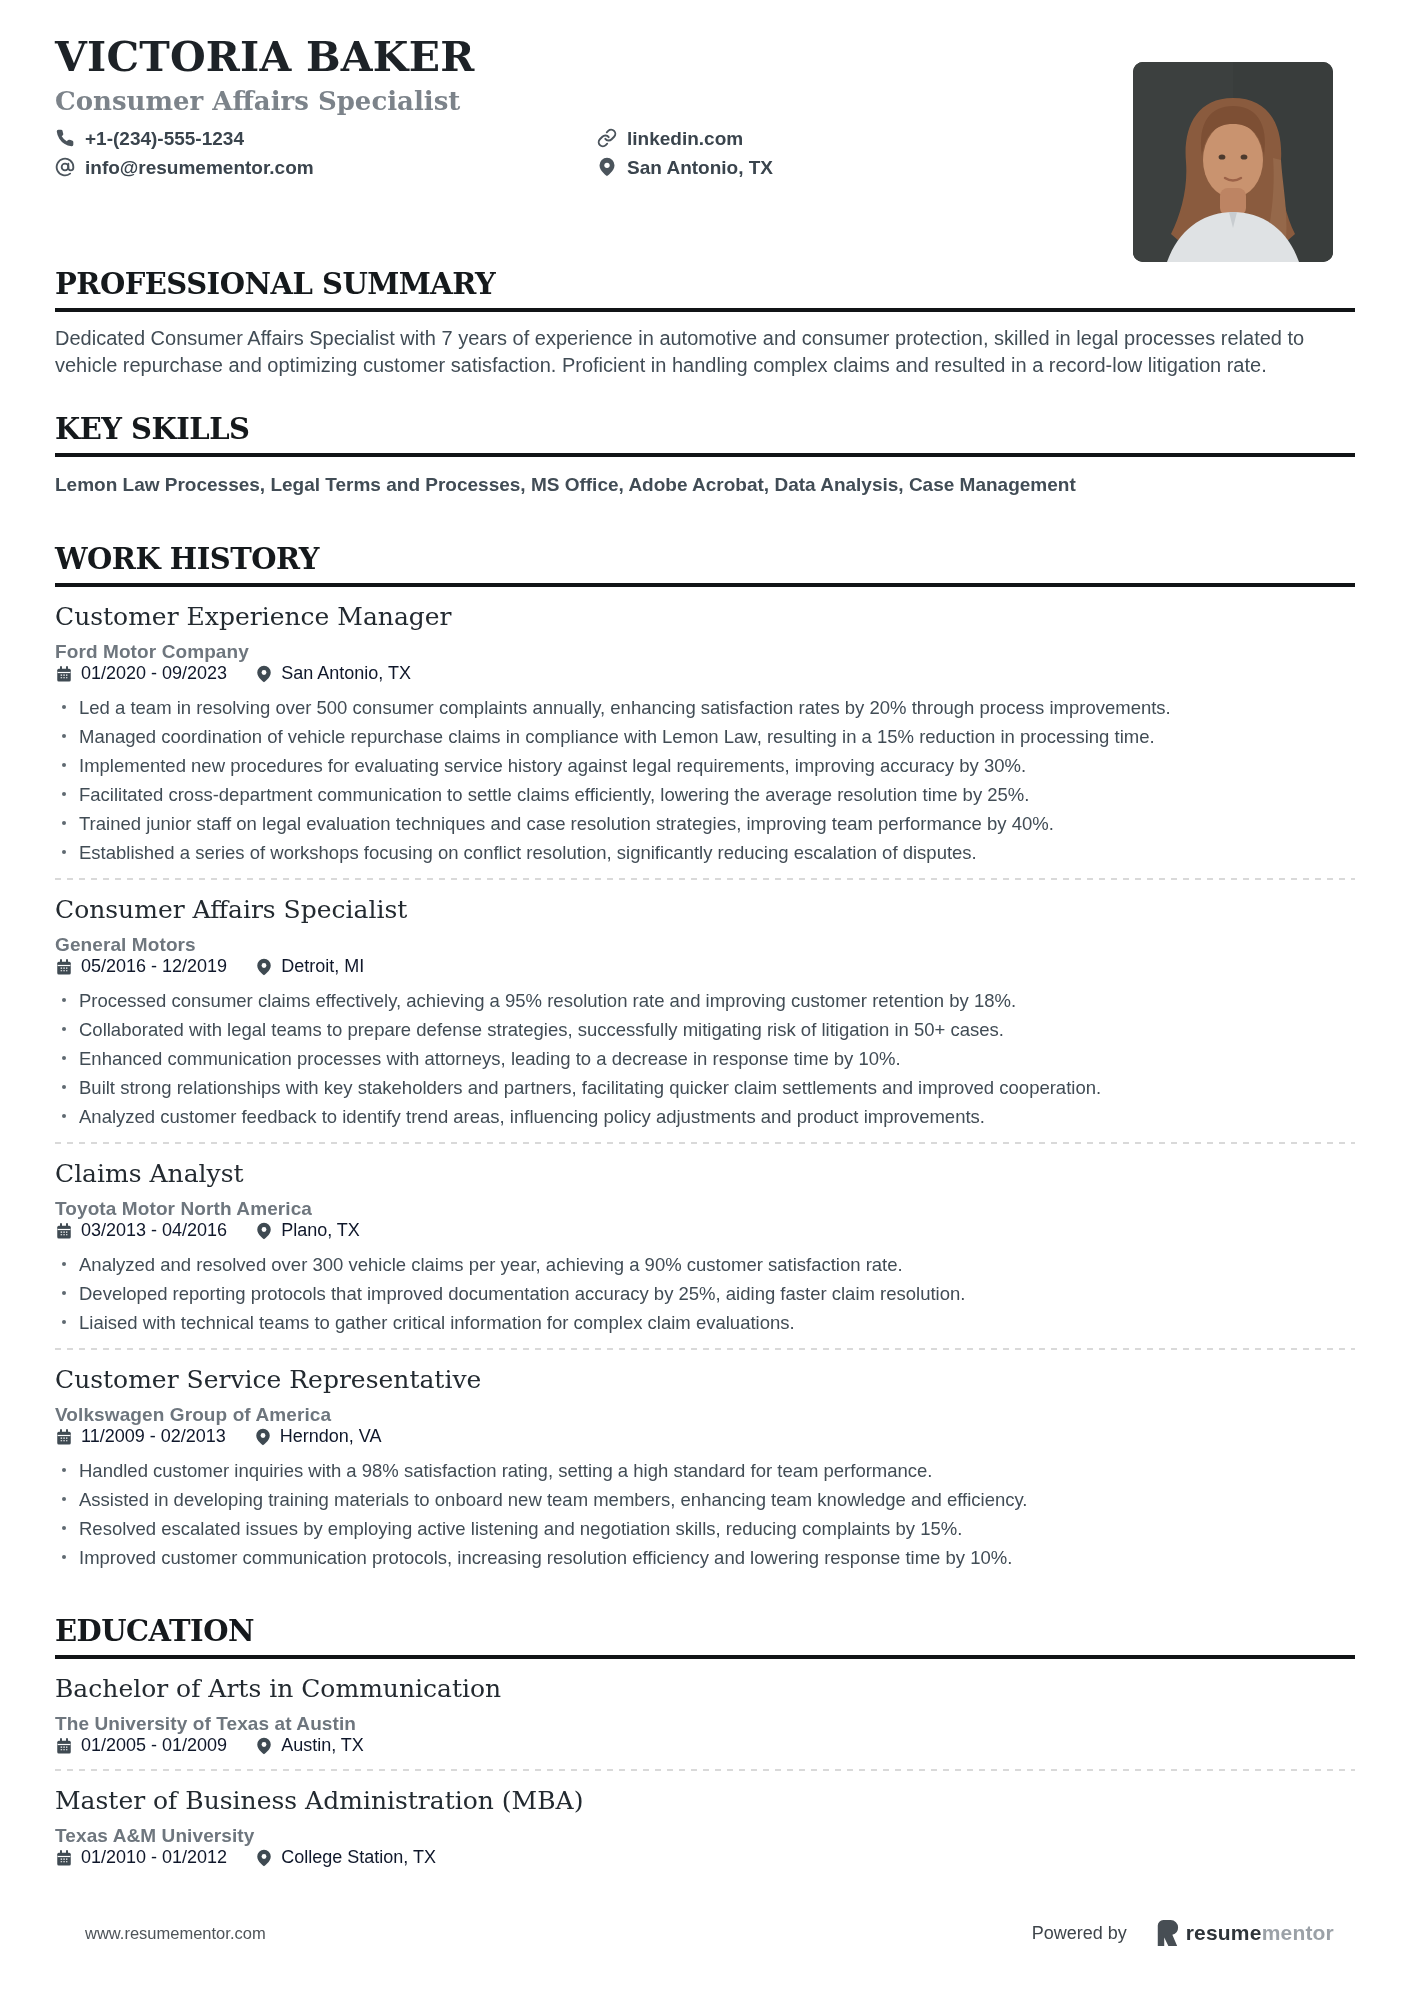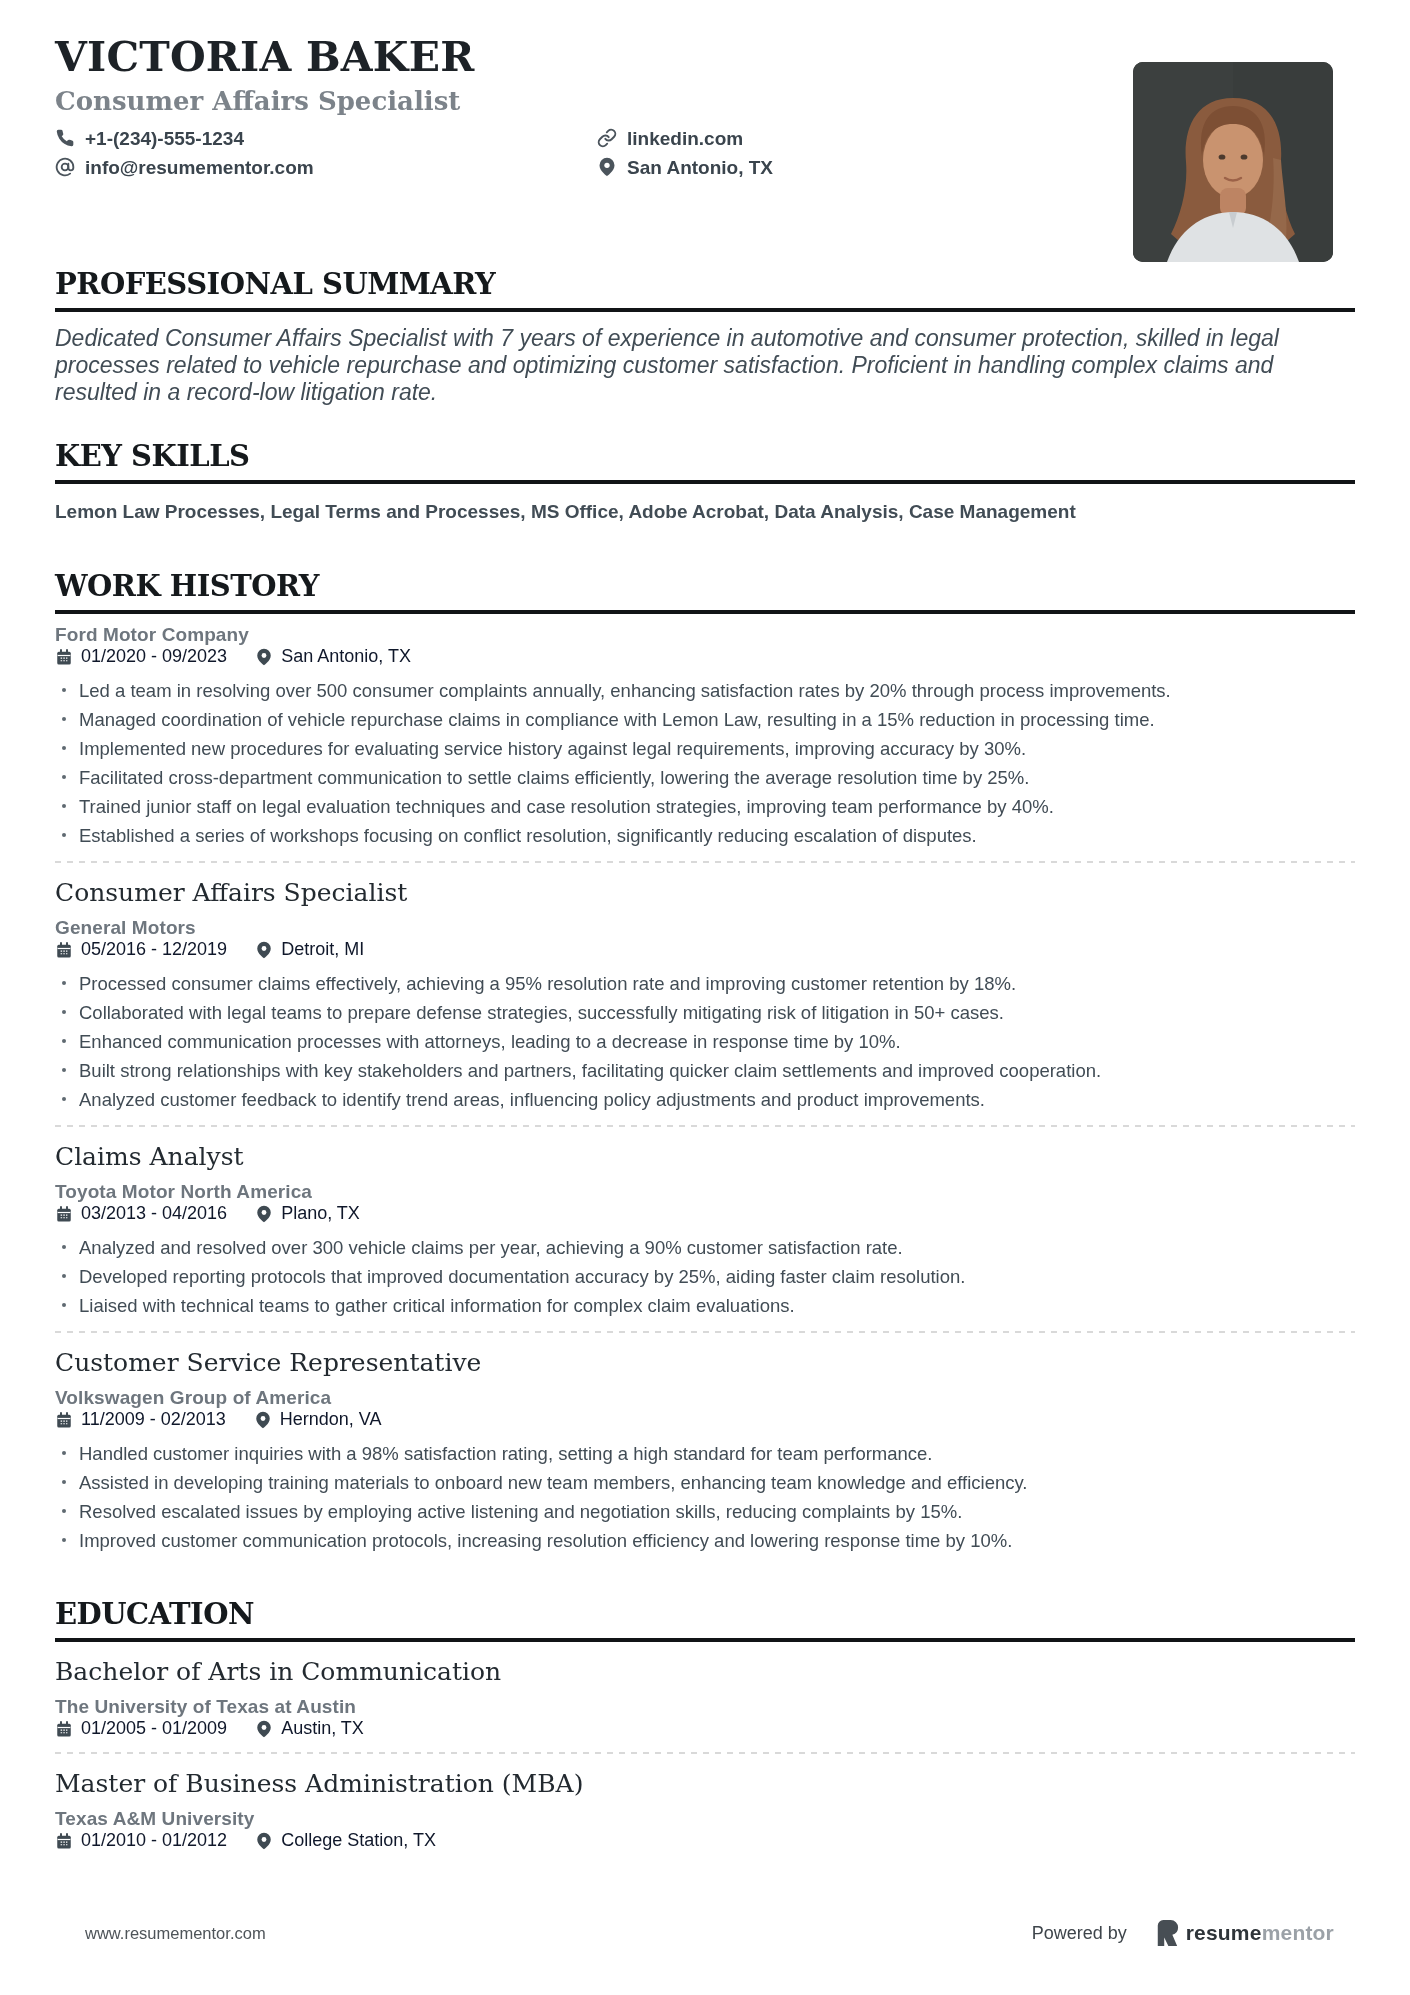--- a/index.html
+++ b/index.html
@@ -35,21 +35,21 @@
 
   
   .section{margin-top:44px;}
   .section.first{margin-top:88px;}
   .section.skills-gap{margin-top:33px;}
   .sec-heading{
     font-family:"DejaVu Serif", serif;font-weight:700;font-size:29px;
     letter-spacing:-.5px;color:#15191c;
     padding-bottom:7px;border-bottom:4px solid #111416;
   }
-  .summary-text{margin-top:13px;font-size:23px;line-height:27px;color:#414c55;font-style:italic;}
+  .summary-text{margin-top:13px;font-size:20px;line-height:27px;color:#414c55;}
   .skills-text{margin-top:14px;font-size:19px;line-height:27px;color:#414c55;font-weight:bold;}
 
   
   .entry-title{
     font-family:"DejaVu Serif", serif;font-weight:400;font-size:25px;
     color:#232a30;margin-top:15px;
   }
   .company{font-size:19px;font-weight:bold;color:#6e767e;margin-top:10px;letter-spacing:.1px;}
   .meta{display:flex;align-items:center;gap:28px;
     font-size:18px;color:#0f172a;}
@@ -161,20 +161,21 @@
 
   <div class="section skills-gap">
     <div class="sec-heading">KEY SKILLS</div>
     <div class="skills-text">Lemon Law Processes, Legal Terms and Processes, MS Office, Adobe Acrobat, Data Analysis, Case Management</div>
   </div>
 
   <div class="section">
     <div class="sec-heading">WORK HISTORY</div>
     <div id="jobs-mount">
   <div>
+    <div class="entry-title">Customer Experience Manager</div>
     <div class="company">Ford Motor Company</div>
     <div class="meta">
       <span class="meta-item">
         <span class="micon">
   <svg viewBox="0 0 24 24" fill="none">
     <rect x="3" y="5" width="18" height="17" rx="2" fill="currentColor"></rect>
     <line x1="8" y1="2.5" x2="8" y2="7" stroke="currentColor" stroke-width="2.6" stroke-linecap="round"></line>
     <line x1="16" y1="2.5" x2="16" y2="7" stroke="currentColor" stroke-width="2.6" stroke-linecap="round"></line>
     <line x1="3.5" y1="10" x2="20.5" y2="10" stroke="#ffffff" stroke-width="1.6"></line>
     <line x1="7.5" y1="13.5" x2="16.5" y2="13.5" stroke="#ffffff" stroke-width="1.4" stroke-dasharray="2 1.6"></line>

